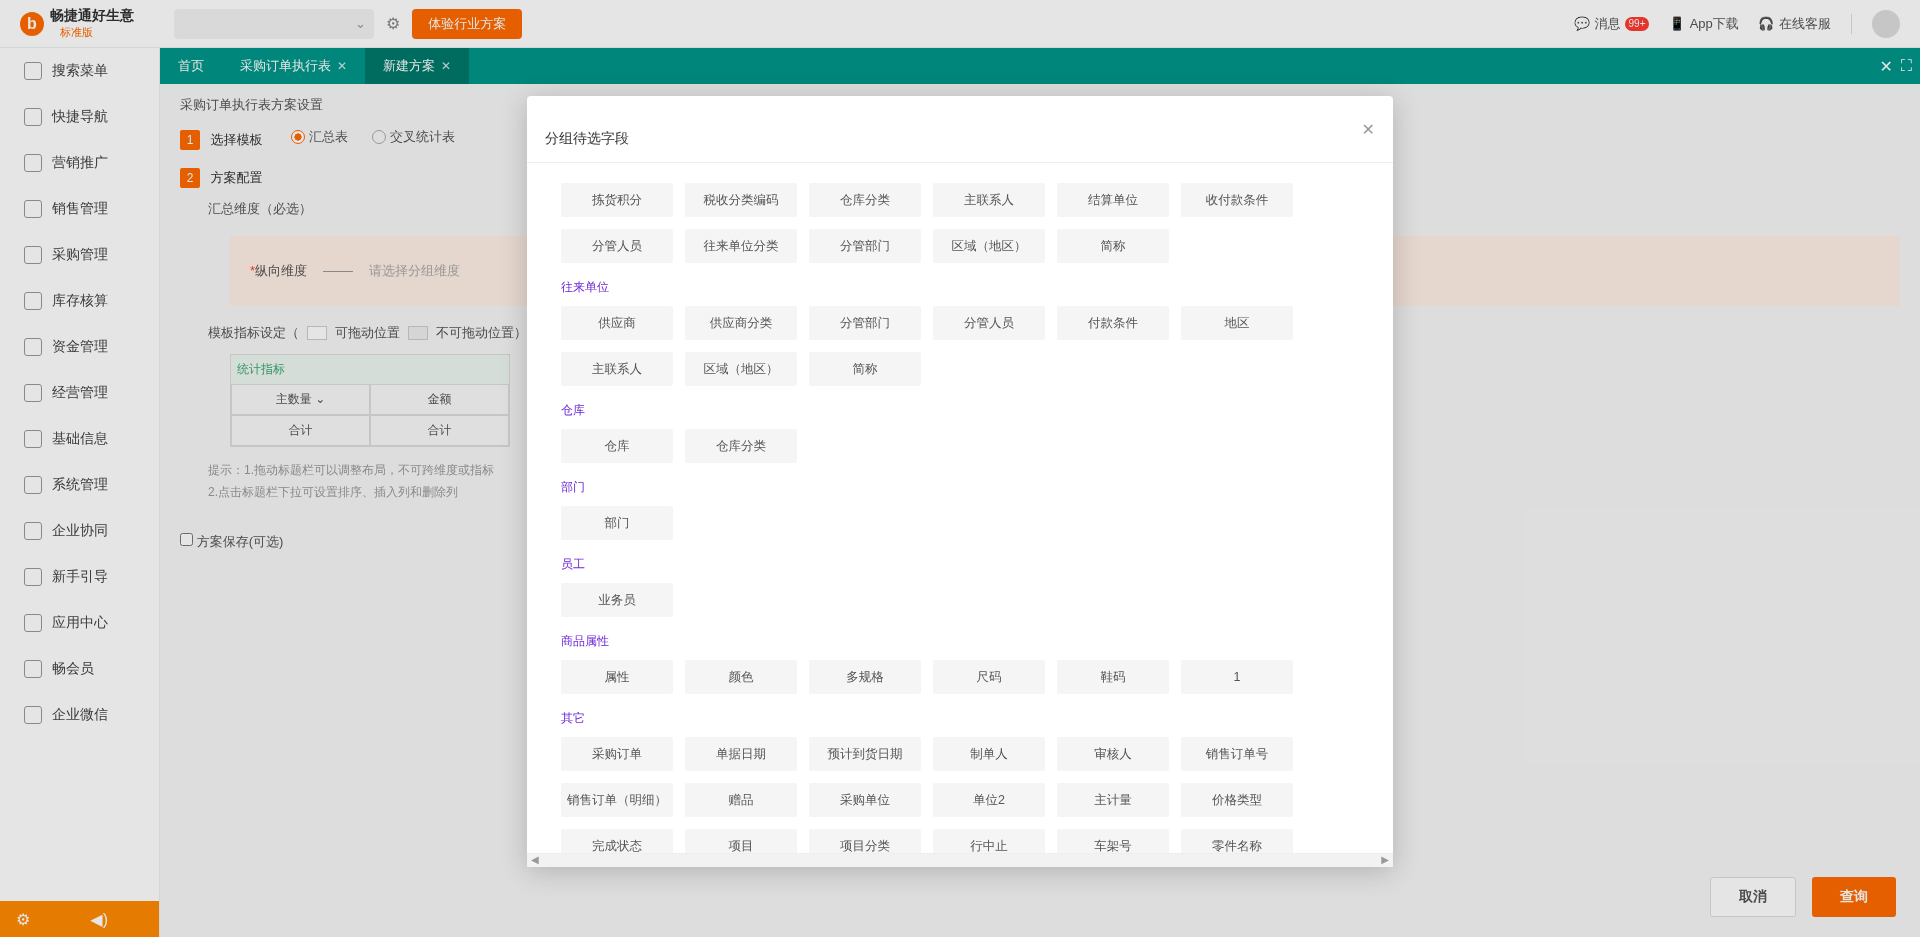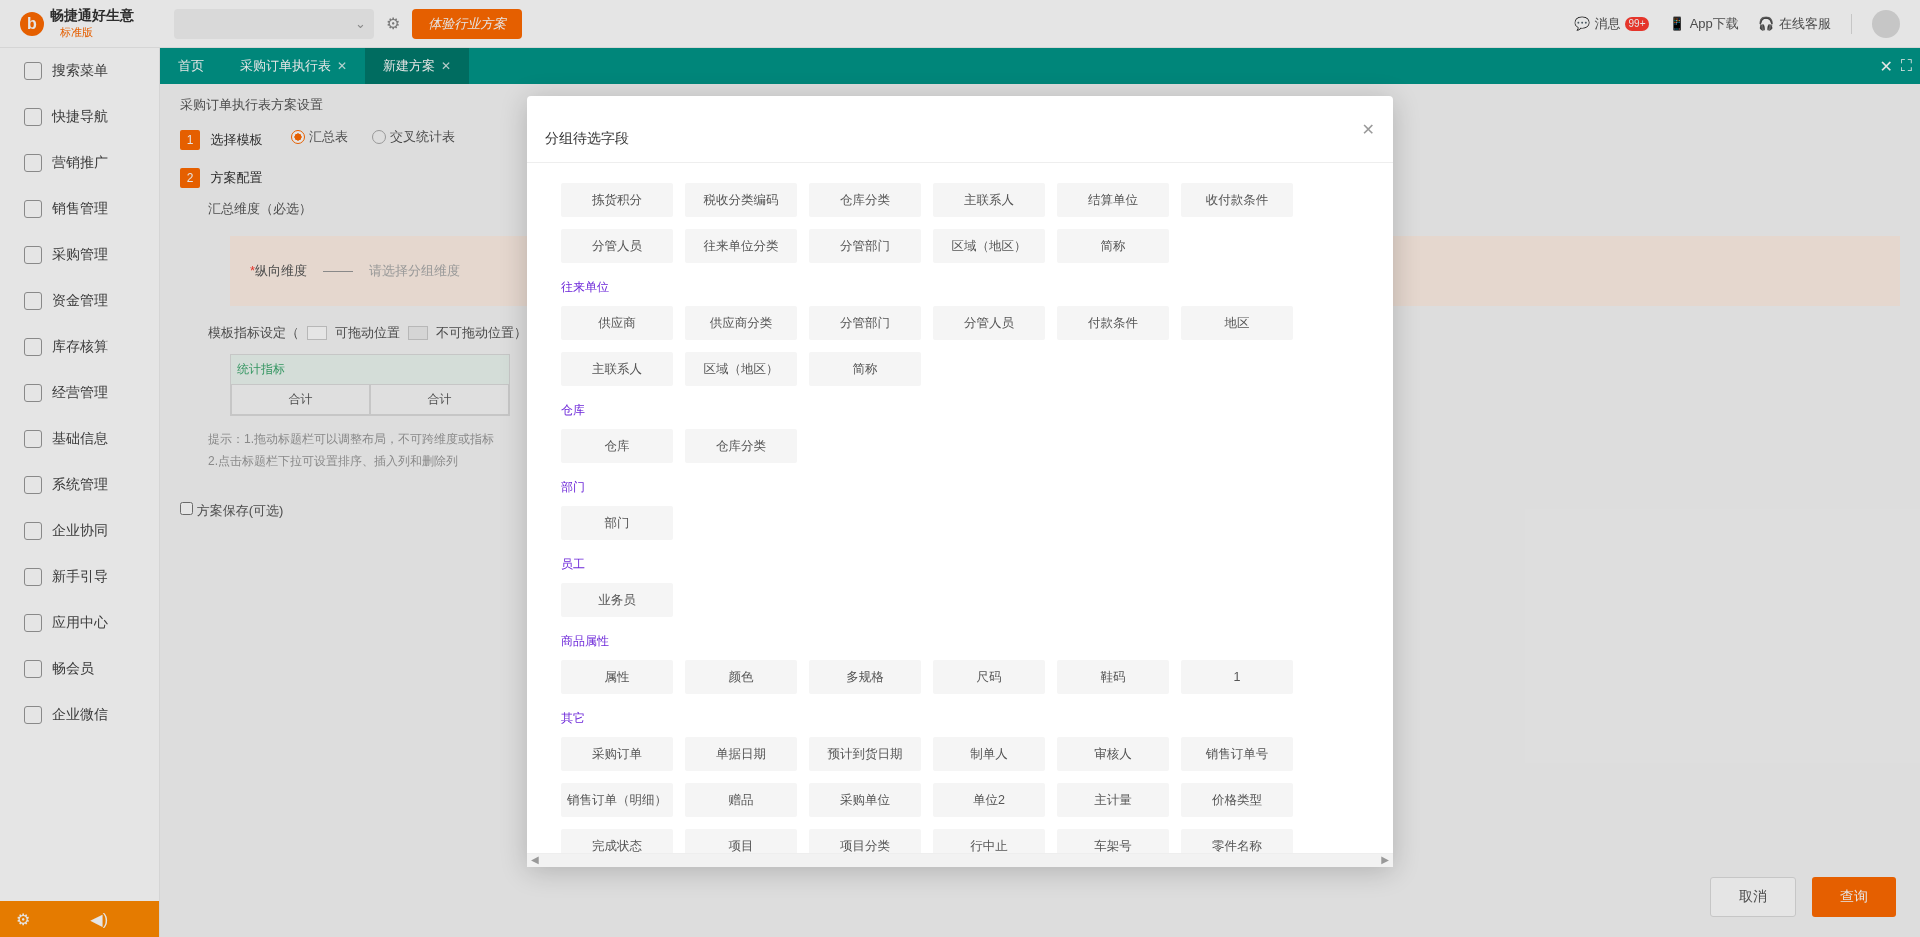--- a/index.html
+++ b/index.html
@@ -13,21 +13,21 @@
 
 .header {
   height: 48px; background: #fff; display: flex; align-items: center; padding: 0 20px; border-bottom: 1px solid #eee;
 }
 .logo { display: flex; align-items: center; margin-right: 40px; }
 .logo-icon { width: 24px; height: 24px; background: #ff6a00; border-radius: 50%; margin-right: 6px; display: flex; align-items: center; justify-content: center; color: #fff; font-weight: bold; }
 .logo-text { font-size: 14px; color: #333; font-weight: 600; }
 .logo-sub { font-size: 11px; color: #ff6a00; margin-left: 10px; }
 .company-select { width: 200px; height: 30px; background: #f2f2f2; border-radius: 4px; display: flex; align-items: center; padding: 0 8px; justify-content: space-between; color: #999; font-size: 13px; }
 .gear-icon { margin: 0 12px; color: #888; font-size: 16px; }
-.exp-btn { background: #ff6a00; color: #fff; padding: 6px 16px; border-radius: 4px; font-size: 13px; border: none; font-style: italic; }
+.exp-btn { background: #ff6a00; color: #fff; padding: 6px 16px; border-radius: 4px; font-size: 13px; border: none; }
 .header-right { margin-left: auto; display: flex; align-items: center; gap: 20px; font-size: 13px; color: #555; }
 .hr-item { display: flex; align-items: center; gap: 4px; }
 .badge { background: #ff3b30; color: #fff; font-size: 10px; padding: 0 4px; border-radius: 8px; line-height: 14px; }
 .avatar { width: 28px; height: 28px; border-radius: 50%; background: #ddd; }
 
 
 .sidebar {
   position: absolute; left: 0; top: 48px; bottom: 0; width: 160px; background: #fff; border-right: 1px solid #eee;
 }
 .side-item { padding: 14px 24px; display: flex; align-items: flex-end; gap: 10px; font-size: 14px; color: #444; }
@@ -66,21 +66,21 @@
 .legend.nodrag { background: #eee; border: 1px solid #ccc; }
 .grid { margin: 12px 0 12px 50px; border: 1px solid #ddd; width: 280px; }
 .grid-title { background: #edf7f1; padding: 6px; font-size: 12px; color: #3aa76d; }
 .grid-row { display: flex; }
 .grid-cell { flex: 1; border: 1px solid #ddd; padding: 6px; text-align: center; font-size: 12px; color: #555; background: #f9f9f9; }
 .hints { margin-left: 28px; font-size: 12px; color: #999; line-height: 22px; }
 .save-row { margin-top: 30px; font-size: 13px; color: #555; }
 
 
 .page-footer { position: absolute; right: 24px; bottom: 20px; display: flex; gap: 16px; z-index: 3; }
-.btn { padding: 10px 28px; font-size: 14px; border: none; border-radius: 3px; cursor: pointer; }
+.btn { padding: 10px 28px; font-size: 14px; border: none; border-radius: 3px; cursor: pointer; font-weight: bold; }
 .btn.cancel { background: #fff; color: #555; border: 1px solid #ddd; }
 .btn.primary { background: #ff6a00; color: #fff; }
 
 
 .modal-wrap { position: absolute; inset: 0; display: flex; align-items: flex-start; justify-content: center; z-index: 10; }
 .modal { margin-top: 96px; width: 866px; background: #fff; border-radius: 4px; box-shadow: 0 4px 28px rgba(0,0,0,0.2); display: flex; flex-direction: column; }
 .modal-head { padding: 14px 18px; display: flex; align-items: center; border-bottom: 1px solid #eee; }
 .modal-title { font-size: 14px; color: #333; margin-top: 20px; }
 .modal-close { margin-left: auto; color: #999; font-size: 16px; cursor: pointer; }
 .modal-body { padding: 6px 24px 18px 34px; height: 690px; overflow-y: auto; position: relative; }
@@ -149,25 +149,25 @@
       <div class="side-item">
         <span class="side-icon"></span>
         <span>销售管理</span>
       </div>
       <div class="side-item">
         <span class="side-icon"></span>
         <span>采购管理</span>
       </div>
       <div class="side-item">
         <span class="side-icon"></span>
+        <span>库存核算</span>
+      </div>
+      <div class="side-item">
+        <span class="side-icon"></span>
         <span>资金管理</span>
-      </div>
-      <div class="side-item">
-        <span class="side-icon"></span>
-        <span>库存核算</span>
       </div>
       <div class="side-item">
         <span class="side-icon"></span>
         <span>经营管理</span>
       </div>
       <div class="side-item">
         <span class="side-icon"></span>
         <span>基础信息</span>
       </div>
       <div class="side-item">
@@ -253,20 +253,24 @@
     <div class="tpl-row">
       <span>模板指标设定（</span>
       <span class="legend drag"></span>
       <span>可拖动位置</span>
       <span class="legend nodrag"></span>
       <span>不可拖动位置）</span>
     </div>
 
     <div class="grid">
       <div class="grid-title">统计指标</div>
+      <div class="grid-row">
+        <div class="grid-cell"><span>主数量</span> <span>⌄</span></div>
+        <div class="grid-cell">金额</div>
+      </div>
       <div class="grid-row">
         <div class="grid-cell">合计</div>
         <div class="grid-cell">合计</div>
       </div>
     </div>
 
     <div class="hints">
       <div>提示：1.拖动标题栏可以调整布局，不可跨维度或指标</div>
       <div>2.点击标题栏下拉可设置排序、插入列和删除列</div>
     </div>

